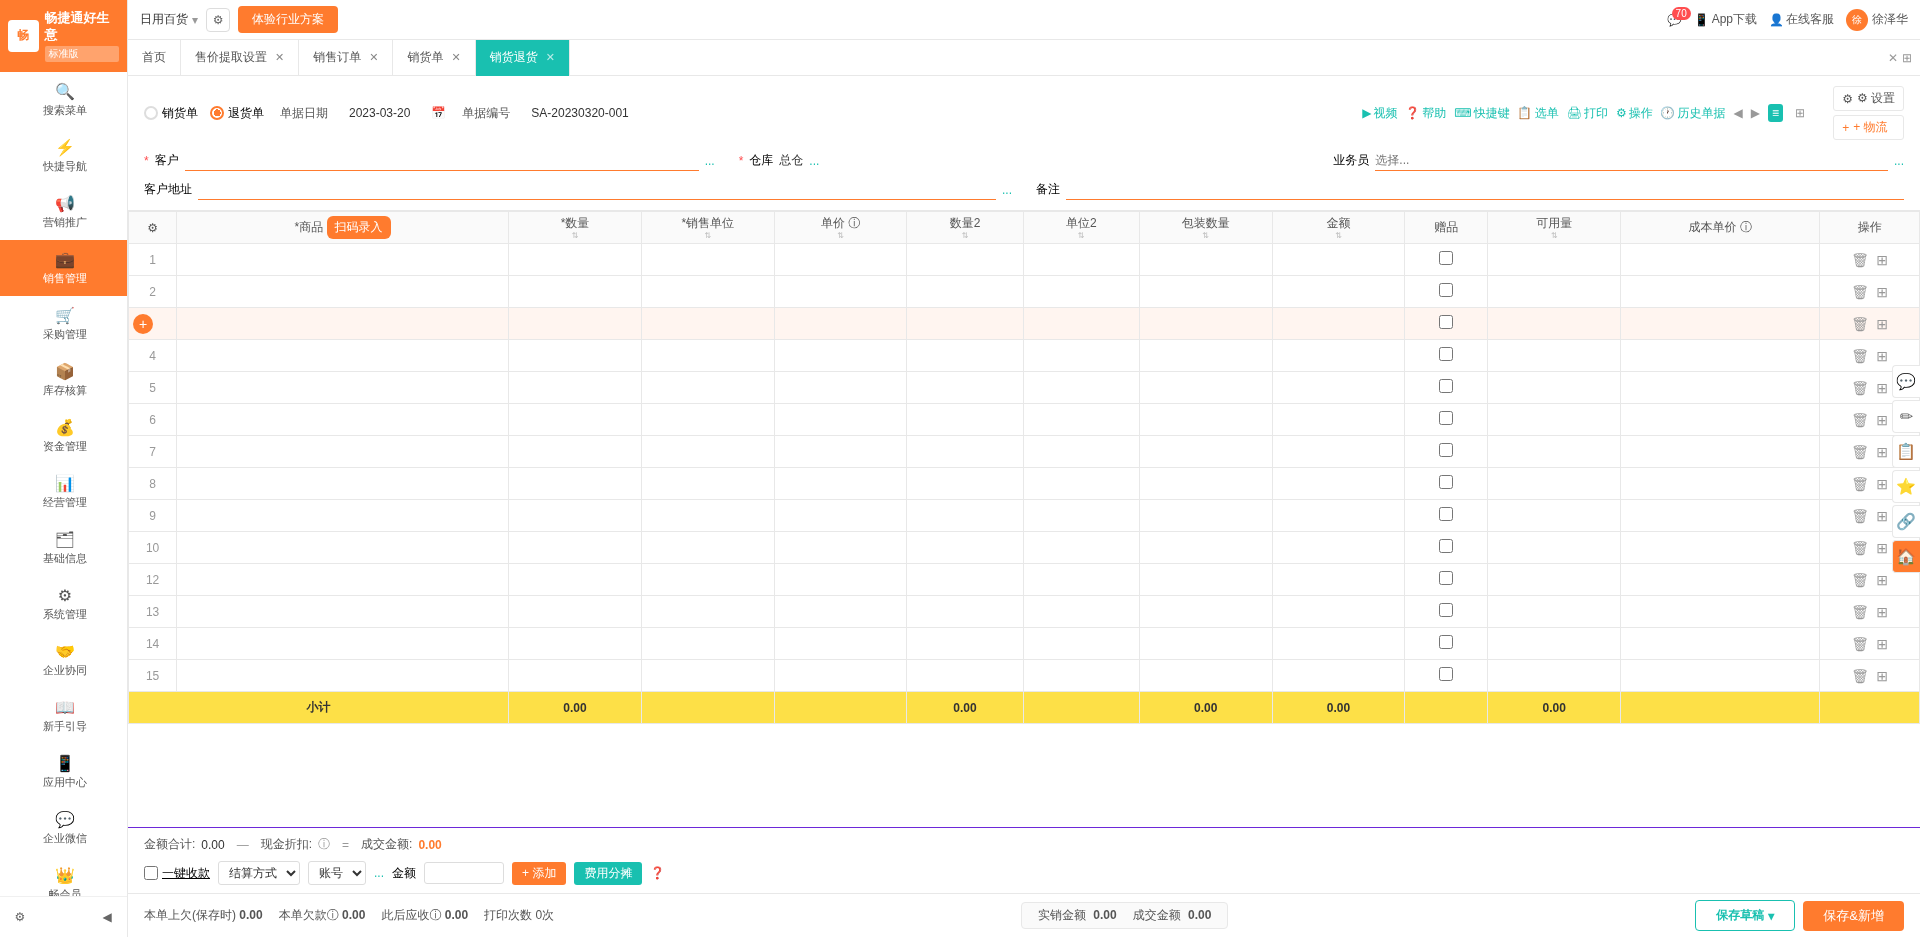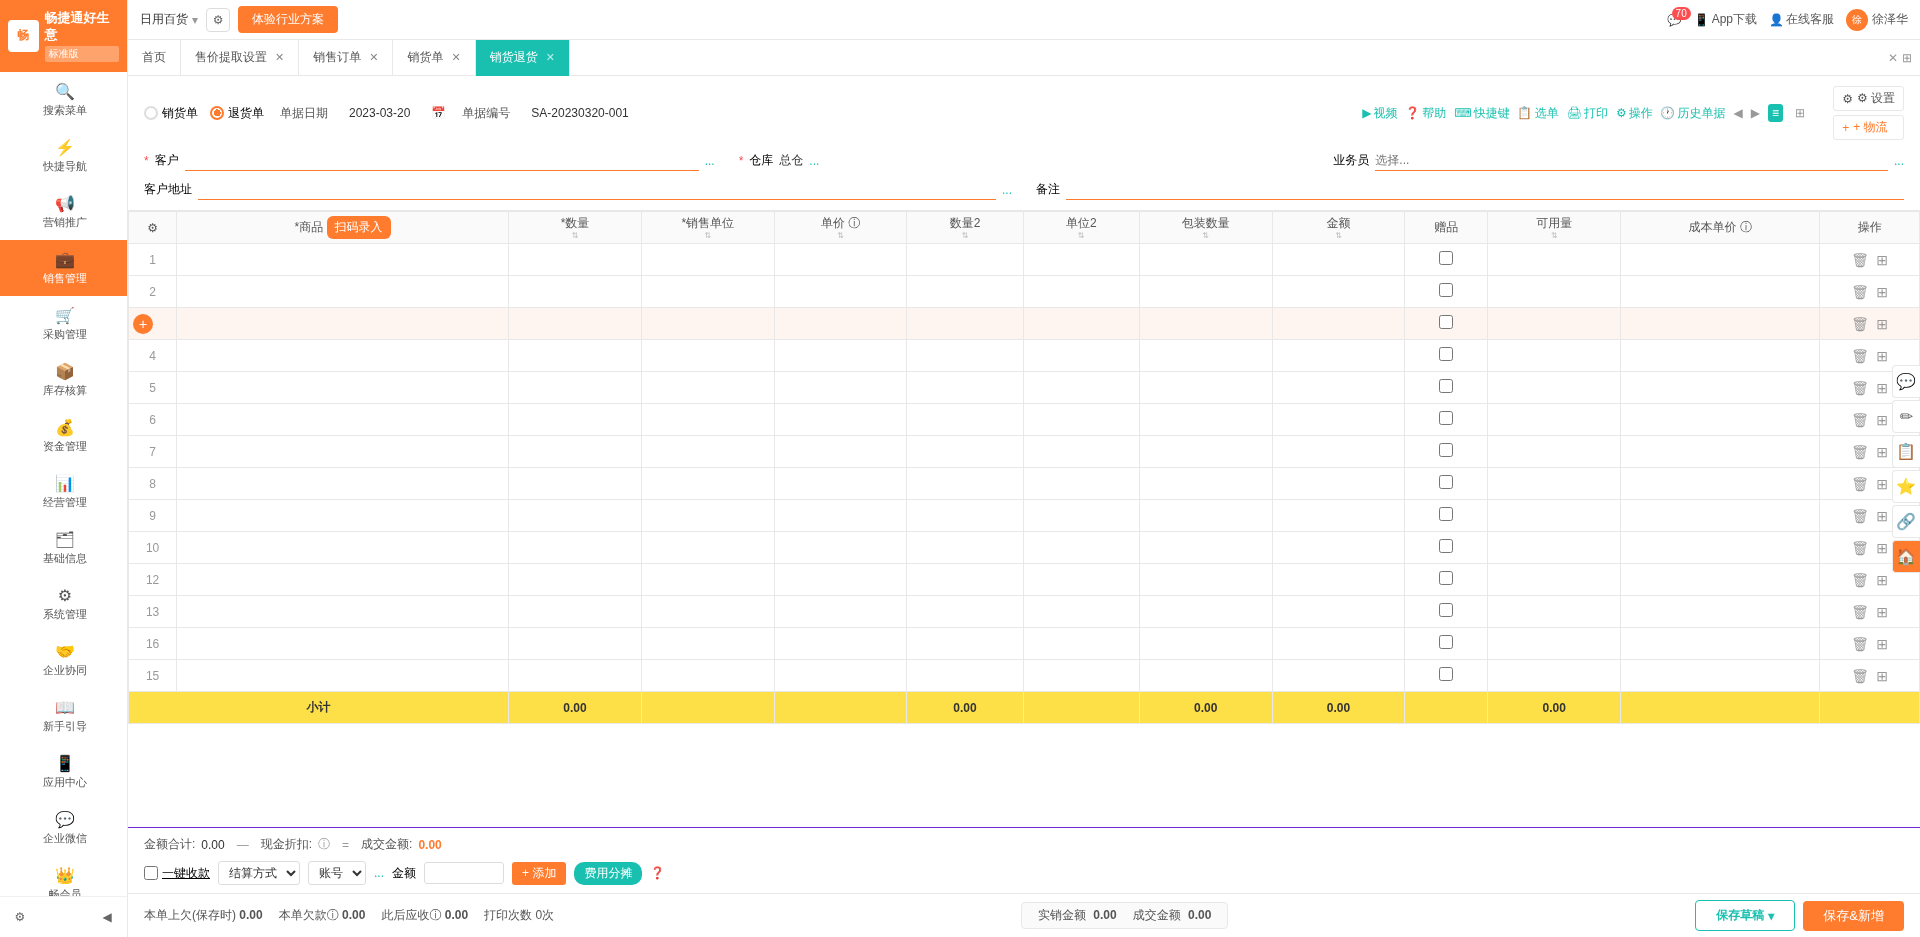--- a/index.html
+++ b/index.html
@@ -93,21 +93,21 @@
     .amount-info { display: flex; align-items: center; gap: 6px; color: #555; }
     .amount-val { color: #333; }
     .minus-icon { color: #999; }
     .equals-icon { color: #999; }
     .deal-amount { color: #ff7b2e; font-weight: bold; }
     .bottom-row2 { display: flex; align-items: center; gap: 8px; }
     .checkbox-label { display: flex; align-items: center; gap: 4px; cursor: pointer; text-decoration: underline; }
     .select-field { border: 1px solid #ddd; border-radius: 3px; padding: 3px 6px; color: #333; background: #fff; outline: none; }
     .input-small { border: 1px solid #ddd; border-radius: 3px; padding: 3px 6px; color: #333; background: #fff; outline: none; width: 80px; }
     .add-btn { background: #ff7b2e; color: #fff; border: none; padding: 3px 10px; border-radius: 3px; cursor: pointer; }
-    .expense-split-btn { background: #19c0b0; color: #fff; border: none; padding: 3px 10px; border-radius: 10px; cursor: pointer; }
+    .expense-split-btn { background: #19c0b0; color: #fff; border: none; padding: 3px 10px; border-radius: 3px; cursor: pointer; }
     .question-icon { color: #999; cursor: pointer; }
 
     
     .footer-stats { background: #fff; border-top: 1px solid #e8e8e8; padding: 6px 16px; display: flex; align-items: center; gap: 16px; font-size: 12px; color: #555; }
     .footer-buttons { margin-left: auto; display: flex; align-items: center; gap: 8px; }
     .save-draft-btn { background: #fff; border: 1px solid #19c0b0; color: #19c0b0; padding: 6px 20px; border-radius: 4px; cursor: pointer; font-size: 13px; display: flex; align-items: center; gap: 4px; font-weight: bold; }
     .save-new-btn { background: #ff7b2e; color: #fff; border: none; padding: 6px 20px; border-radius: 4px; cursor: pointer; font-size: 13px; }
 
     
     .right-side-actions { position: fixed; right: 0; top: 50%; transform: translateY(-50%); display: flex; flex-direction: column; gap: 2px; z-index: 100; }
@@ -617,21 +617,21 @@
         <td></td>
         <td class="checkbox-cell"><input type="checkbox" style=""></td>
         <td></td>
         <td></td>
         <td class="action-cell">
           <button class="icon-btn">🗑</button>
           <button class="icon-btn">⊞</button>
         </td>
       </tr>
             <tr>
-        <td class="row-num">16</td>
+        <td class="row-num">14</td>
         <td></td>
         <td></td>
         <td></td>
         <td></td>
         <td></td>
         <td></td>
         <td></td>
         <td></td>
         <td class="checkbox-cell"><input type="checkbox" style=""></td>
         <td></td>

